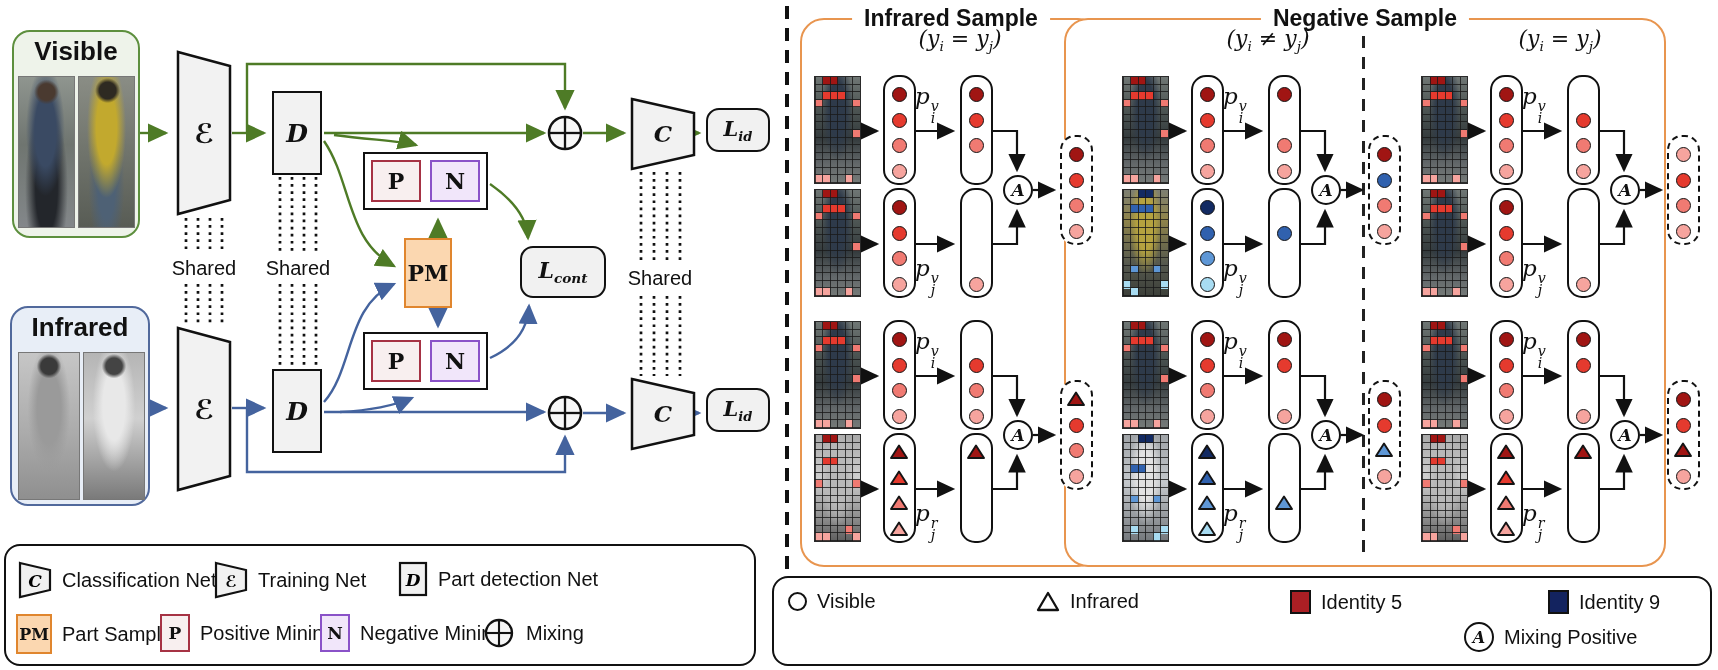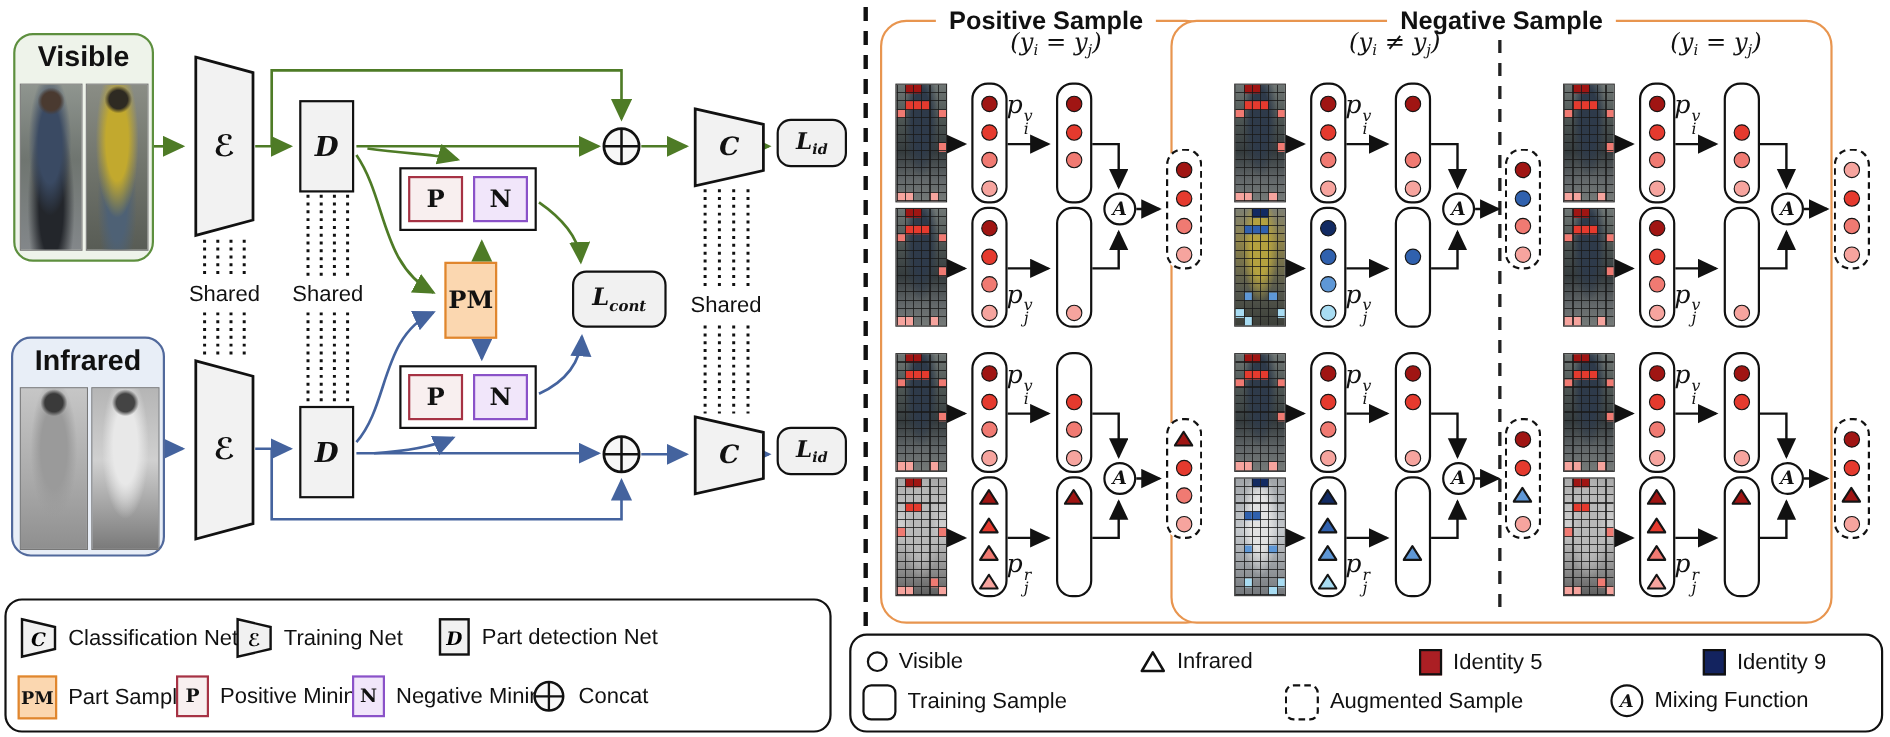--- a/index.html
+++ b/index.html
@@ -245,28 +245,28 @@
         <span>Negative Mining</span>
       </div>
       <div class="lentry" style="left: 476px; top: 70px;">
         <span style="line-height: 0;">
           <svg width="34" height="34">
             <circle cx="17" cy="17" r="13" fill="#f7f7f7" stroke="#111" stroke-width="2.3"></circle>
             <line x1="4" y1="17" x2="30" y2="17" stroke="#111" stroke-width="2.1"></line>
             <line x1="17" y1="4" x2="17" y2="30" stroke="#111" stroke-width="2.1"></line>
           </svg>
         </span>
-        <span>Concat</span>
+        <span>Mixing</span>
       </div>
     </div>
 
   <div class="sep" style="left:785px;top:6px;height:658px"></div>
 
   <div class="ocontainer" style="left:800px;top:18px;width:302px;height:549px">
-    <span class="ctitle">Positive Sample</span>
+    <span class="ctitle">Infrared Sample</span>
   </div>
   <div class="ocontainer" style="left:1064px;top:18px;width:602px;height:549px">
     <span class="ctitle">Negative Sample</span>
     <div class="absx" style="left:296px;top:16px;width:3px;height:518px;background:repeating-linear-gradient(180deg,#222 0 12px,transparent 12px 21px)"></div>
   </div>
   <span class="cond math" style="left:960px;top:26px">(y<sub class="mm">i</sub> = y<sub class="mm">j</sub>)</span>
   <span class="cond math" style="left:1268px;top:26px">(y<sub class="mm">i</sub> ≠ y<sub class="mm">j</sub>)</span>
   <span class="cond math" style="left:1560px;top:26px">(y<sub class="mm">i</sub> = y<sub class="mm">j</sub>)</span>
 
   <div class="absx" style="left:0;top:0;width:1718px;height:670px;pointer-events:none" id="groups-root">
@@ -839,29 +839,21 @@
         <span>Infrared</span>
       </div>
       <div class="lentry" style="left: 516px; top: 12px;">
         <span class="rlicon-square" style="background: rgb(171, 31, 36);"></span>
         <span>Identity 5</span>
       </div>
       <div class="lentry" style="left: 774px; top: 12px;">
         <span class="rlicon-square" style="background: rgb(19, 35, 95);"></span>
         <span>Identity 9</span>
       </div>
-      <div class="lentry" style="left: 10px; top: 44px;">
-        <span class="rlicon-rect"></span>
-        <span>Training Sample</span>
-      </div>
-      <div class="lentry" style="left: 394px; top: 44px;">
-        <span class="rlicon-dashed"></span>
-        <span>Augmented Sample</span>
-      </div>
       <div class="lentry" style="left: 690px; top: 44px;">
         <div style="width: 30px; height: 30px; border: 2.4px solid rgb(17, 17, 17); border-radius: 50%; display: flex; align-items: center; justify-content: center; font-size: 16px; background: rgb(255, 255, 255);">
           <span class="math bmath">A</span>
         </div>
-        <span>Mixing Function</span>
+        <span>Mixing Positive</span>
       </div>
     </div>
 
 </div>
 
 </body></html>

